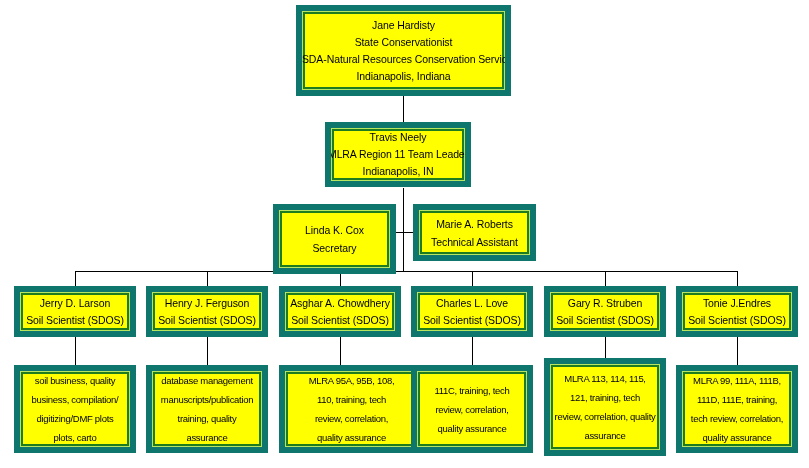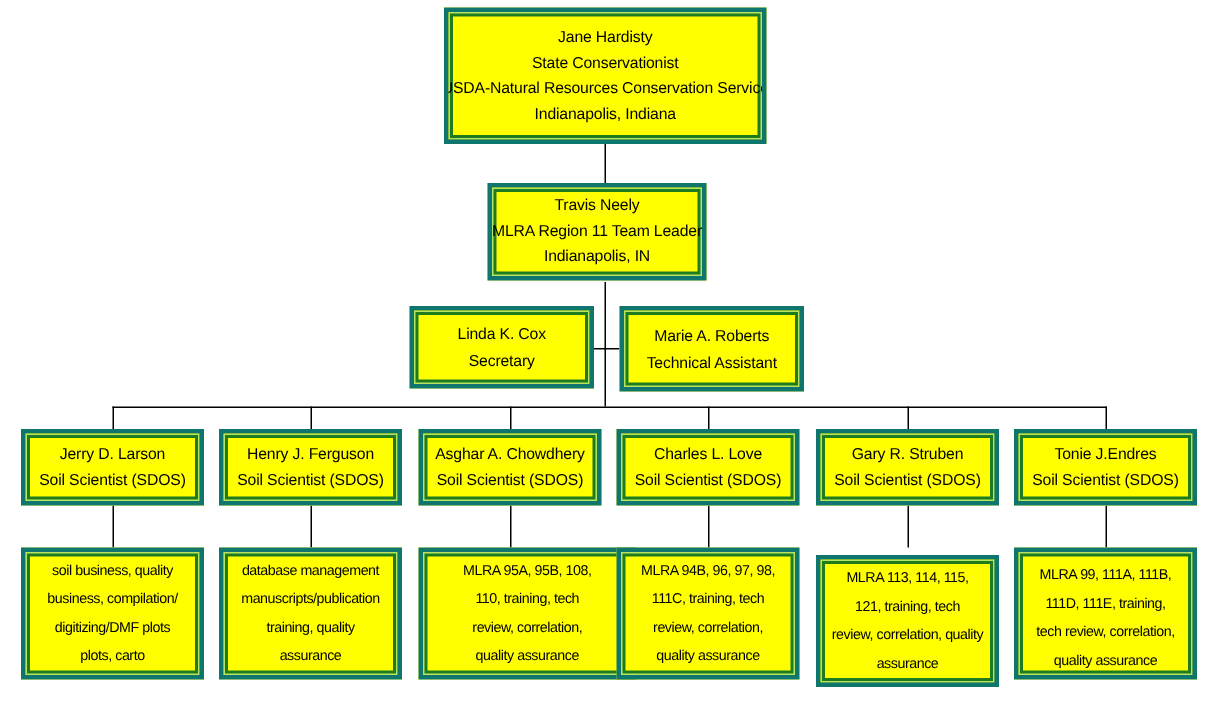--- a/index.html
+++ b/index.html
@@ -12,21 +12,21 @@
     position: relative;
     width: 809px;
     height: 468px;
     background: #ffffff;
     overflow: hidden;
   }
   .box {
     position: absolute;
     box-sizing: border-box;
     background: #ffff00;
-    border: 3px solid #0f766e;
+    border: 6px solid #0f766e;
     box-shadow: inset 0 0 0 1px #b8e55f, inset 0 0 0 3px #1e7b1e;
     display: flex;
     flex-direction: column;
     justify-content: center;
     align-items: center;
     text-align: center;
     color: #000000;
     overflow: hidden;
   }
   .ln {
@@ -76,21 +76,21 @@
     <span class="ln">USDA-Natural Resources Conservation Service</span>
     <span class="ln">Indianapolis, Indiana</span>
   </div>
 
   <div class="box box-leader" style="left:325px; top:122px; width:146px; height:65px;">
     <span class="ln">Travis Neely</span>
     <span class="ln">MLRA Region 11 Team Leader</span>
     <span class="ln">Indianapolis, IN</span>
   </div>
 
-  <div class="box box-staff" style="left:273px; top:204px; width:123px; height:55px;">
+  <div class="box box-staff" style="left:273px; top:204px; width:123px; height:70px;">
     <span class="ln">Linda K. Cox</span>
     <span class="ln">Secretary</span>
   </div>
   <div class="box box-staff" style="left:413px; top:204px; width:123px; height:57px;">
     <span class="ln">Marie A. Roberts</span>
     <span class="ln">Technical Assistant</span>
   </div>
 
   <div class="box box-sci" style="left:14px; top:286px; width:122px; height:51px;">
     <span class="ln">Jerry D. Larson</span>
@@ -129,26 +129,25 @@
     <span class="ln">training, quality</span>
     <span class="ln">assurance</span>
   </div>
   <div class="box box-duty" style="left:279px; top:365px; width:145px; height:88px;">
     <span class="ln">MLRA 95A, 95B, 108,</span>
     <span class="ln">110, training, tech</span>
     <span class="ln">review, correlation,</span>
     <span class="ln">quality assurance</span>
   </div>
   <div class="box box-duty" style="left:411px; top:365px; width:122px; height:88px;">
-    <span class="ln">MLRA 94B, 96, 97, 98,</span>
     <span class="ln">111C, training, tech</span>
     <span class="ln">review, correlation,</span>
     <span class="ln">quality assurance</span>
   </div>
-  <div class="box box-duty" style="left:544px; top:370px; width:122px; height:88px;">
+  <div class="box box-duty" style="left:544px; top:358px; width:122px; height:98px;">
     <span class="ln">MLRA 113, 114, 115,</span>
     <span class="ln">121, training, tech</span>
     <span class="ln">review, correlation, quality</span>
     <span class="ln">assurance</span>
   </div>
   <div class="box box-duty" style="left:676px; top:365px; width:122px; height:88px;justify-content:flex-end;">
     <span class="ln">MLRA 99, 111A, 111B,</span>
     <span class="ln">111D, 111E, training,</span>
     <span class="ln">tech review, correlation,</span>
     <span class="ln">quality assurance</span>

